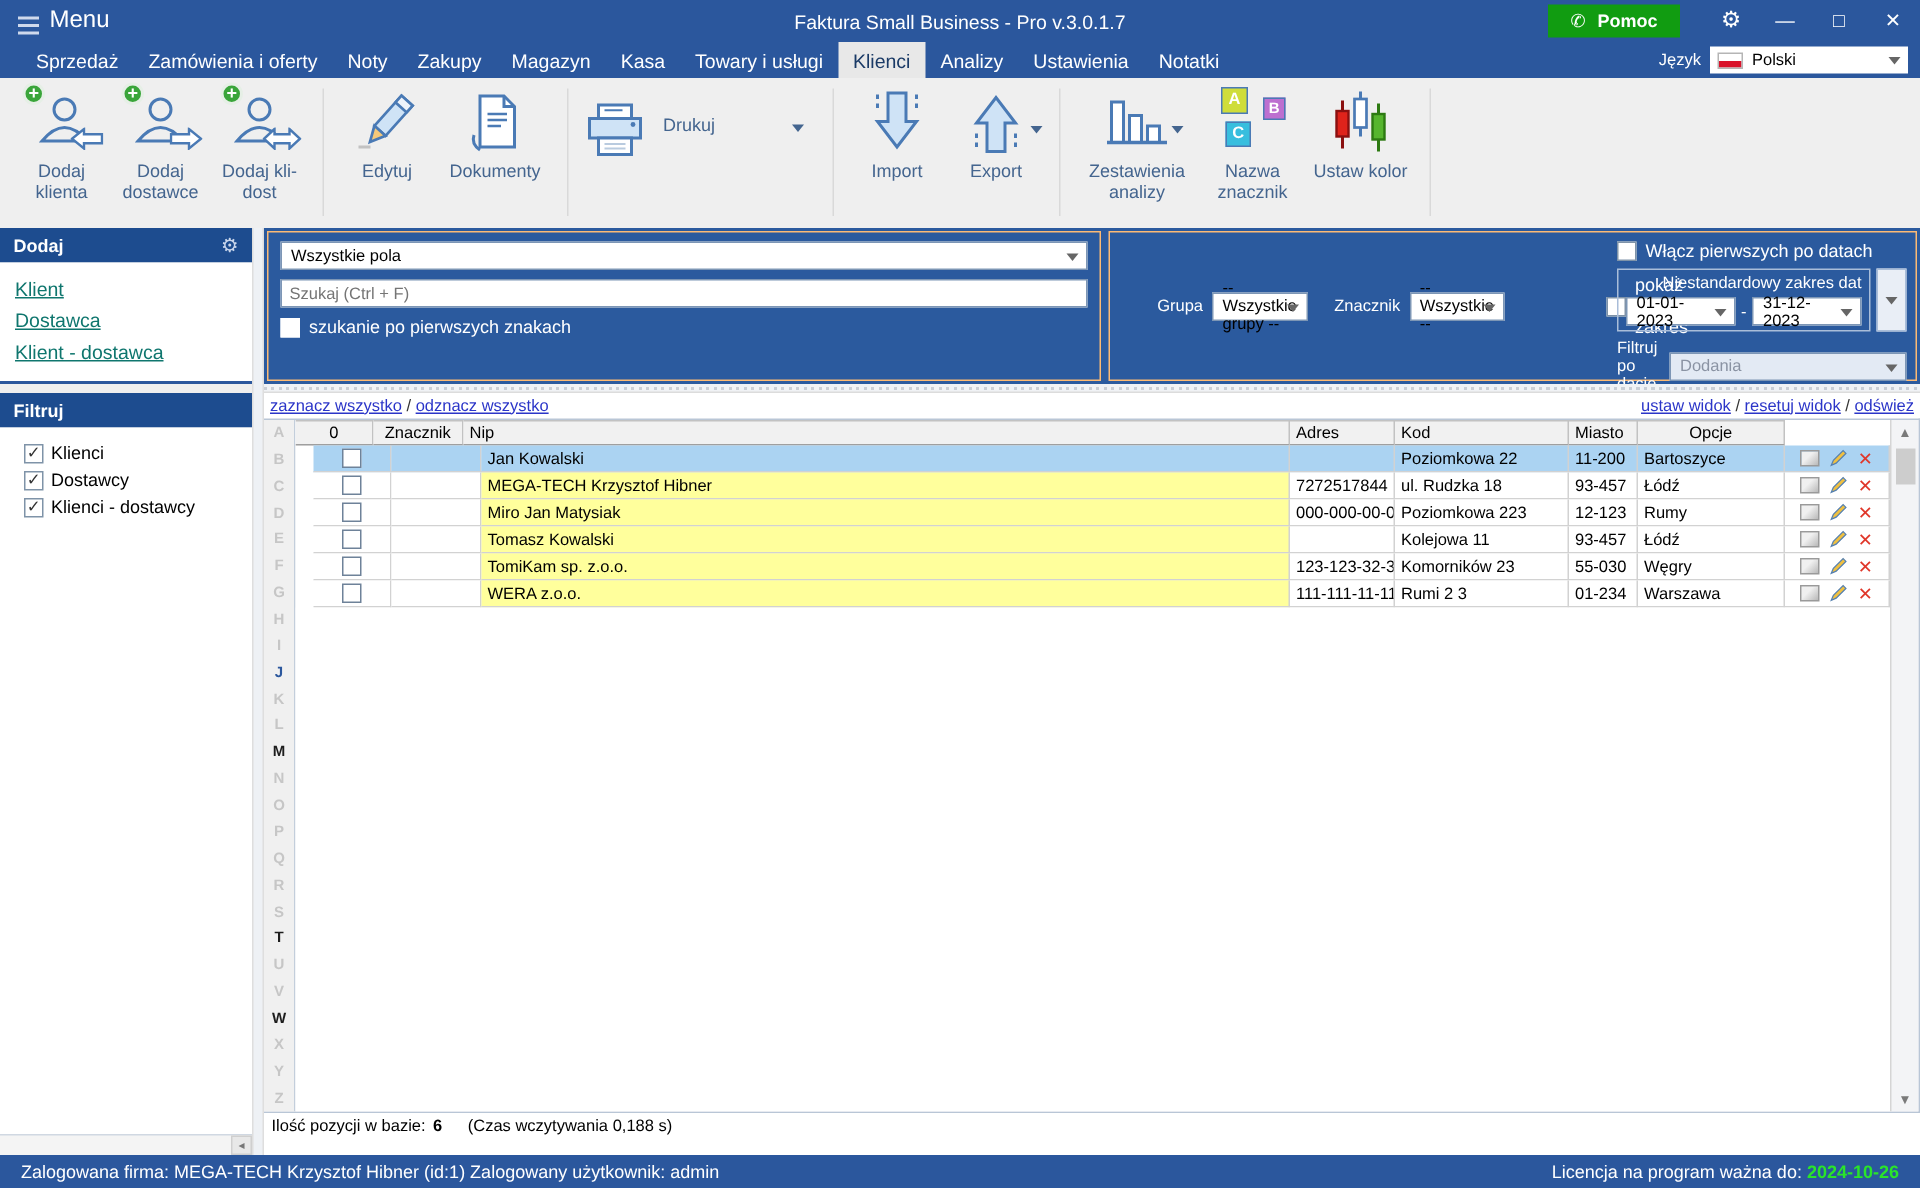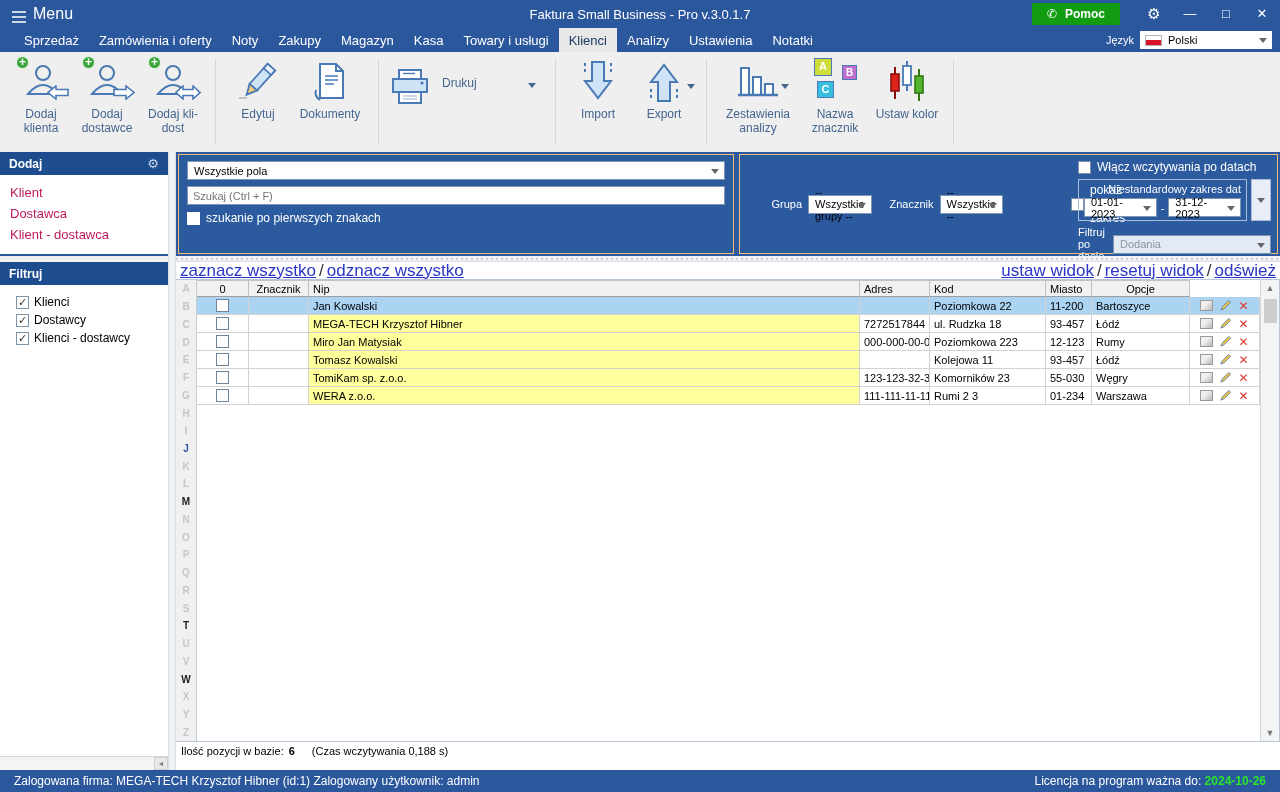--- a/index.html
+++ b/index.html
@@ -36,21 +36,21 @@
   .print-btn { width:158px; display:flex; align-items:flex-start; gap:10px; padding-top:10px; font-size:12px; color:#44658f; }
   .print-btn .lbl { margin-top:9px; }
   .print-btn .caret { margin-top:16px; margin-left:auto; margin-right:10px; border-top-color:#44658f; }
   .tbtn .dropcaret { position:absolute; right:-7px; bottom:18px; border-top-color:#44658f; }
 
   
   .sidebar { position:absolute; left:0; top:152px; bottom:22px; width:168px; background:#efefef; display:flex; flex-direction:column; }
   .panel-hdr { height:23px; background:#1d4c8f; color:#fff; font-weight:bold; font-size:12px; display:flex; align-items:center; padding:0 9px; flex:0 0 auto; }
   .panel-hdr .gear { margin-left:auto; color:#c9d6ec; font-size:13px; font-weight:normal; }
   .add-body { background:#fff; padding:7px 10px 9px; border-bottom:2px solid #2b579d; }
-  .add-link { display:block; color:#be185d; font-size:13px; padding:3px 0; cursor:pointer; }
+  .add-link { display:block; color:#0f766e; font-size:13px; padding:3px 0; cursor:pointer;text-decoration:underline; }
   .panel-gap { height:6px; flex:0 0 auto; }
   .filter-body { background:#fff; flex:1; padding:8px 4px 0 8px; }
   .chk-row { display:flex; align-items:center; gap:5px; padding:2px 0 2px 8px; font-size:12px; color:#000; }
   .cb { width:13px; height:13px; background:#fff; border:1px solid #7f93a8; display:inline-flex; align-items:center; justify-content:center; font-size:11px; color:#333; line-height:1; flex:0 0 auto; }
   .sb-scroll { height:14px; background:#f4f4f4; border-top:1px solid #d0d8e2; display:flex; justify-content:flex-end; align-items:center; }
   .sb-scroll .sb-arrow { width:14px; height:13px; background:#e8e8e8; border:1px solid #cfcfcf; font-size:8px; color:#777; display:flex; align-items:center; justify-content:center; }
   .splitter { position:absolute; left:168px; top:152px; bottom:22px; width:8px; background:#eef1f5; border-left:1px solid #dedede; border-right:1px solid #dedede; }
 
   
   .main { position:absolute; left:176px; top:152px; right:0; bottom:22px; background:#fff; display:flex; flex-direction:column; }
@@ -74,21 +74,21 @@
   .date-panel { flex:1; border:1px solid #a9bdd9; padding:3px 5px; }
   .dp-title { color:#fff; font-weight:normal; font-size:11px; text-align:right; margin-bottom:3px; }
   .dp-selects { display:flex; align-items:center; gap:4px; color:#fff; font-size:11px; }
   .dp-selects .fselect { flex:1; padding-right:16px; }
   .date-drop-btn { width:20px; border:1px solid #a9bdd9; background:#e9eef6; display:flex; align-items:center; justify-content:center; }
   .fdate-row { margin-top:5px; display:flex; justify-content:flex-end; align-items:center; gap:5px; font-size:11px; color:#fff; }
   .fselect.muted { background:#e3eaf4; color:#8a93a3; width:158px; flex:0 0 auto; }
 
   .hsplit { height:6px; background:#f0f2f5; border-bottom:1px solid #dcdcdc; background-image:repeating-linear-gradient(90deg, #c9ced6 0 2px, transparent 2px 5px); background-size:100% 2px; background-position:center; background-repeat:no-repeat; flex:0 0 auto; }
 
-  .links-row { height:17px; display:flex; align-items:center; justify-content:space-between; padding:0 4px; font-size:17px; background:#fff; flex:0 0 auto; }
+  .links-row { height:17px; display:flex; align-items:center; justify-content:space-between; padding:0 4px; font-size:11px; background:#fff; flex:0 0 auto; }
   .links-row a { color:#2b35c8; text-decoration:underline; cursor:pointer; }
   .lsep { color:#333; margin:0 3px; }
 
   
   .grid-zone { flex:1; display:flex; overflow:hidden; border:1px solid #b9c6d6; border-left:none; }
   .alpha { width:21px; background:#f0f0f0; border-right:1px solid #c3cedb; display:flex; flex-direction:column; flex:0 0 auto; }
   .alpha span { flex:1; display:flex; align-items:center; justify-content:center; font-size:10px; font-weight:bold; color:#c6c6c6; }
   .alpha span.selected { color:#2b579d; }
   .alpha span.active { color:#1d1d1d; }
   .grid { flex:1; display:flex; flex-direction:column; background:#fff; overflow:hidden; }
@@ -398,21 +398,21 @@
             </div>
           </div>
           <div class="frow" style="padding-left:62px;">
             <span class="cb"></span>
             <span style="color:#fff;font-size:12px;">pokaż tylko zakres</span>
           </div>
         </div>
         <div class="adv-right">
           <div class="date-enable">
             <span class="cb"></span>
-            <span>Włącz wczytywania po datach</span>
+            <span>Włącz pierwszych po datach</span>
           </div>
           <div class="date-row">
             <div class="date-panel">
               <div class="dp-title">Niestandardowy zakres dat</div>
               <div class="dp-selects">
                 <div class="fselect">
                   <span>01-01-2023</span>
                   <span class="caret"></span>
                 </div>
                 <span>-</span>
@@ -480,21 +480,21 @@
       <div class="grid">
         <div class="ghead">
           <div class="hc center">0</div>
           <div class="hc center">Znacznik</div>
           <div class="hc">Nip</div>
           <div class="hc">Adres</div>
           <div class="hc">Kod</div>
           <div class="hc">Miasto</div>
           <div class="hc center">Opcje</div>
         </div>
-        <div style="display:flex;flex-direction:column;">
+        <div style="display:flex;flex-direction:column;padding-left:12px;">
             <div class="trow sel">
     <div class="tc center">
                 <span class="row-cb"></span>
               </div>
     <div class="tc c-znacznik"></div>
     <div class="tc c-name">Jan Kowalski</div>
     <div class="tc c-nip"></div>
     <div class="tc c-adres">Poziomkowa 22</div>
     <div class="tc c-kod">11-200</div>
     <div class="tc c-miasto">Bartoszyce</div>

